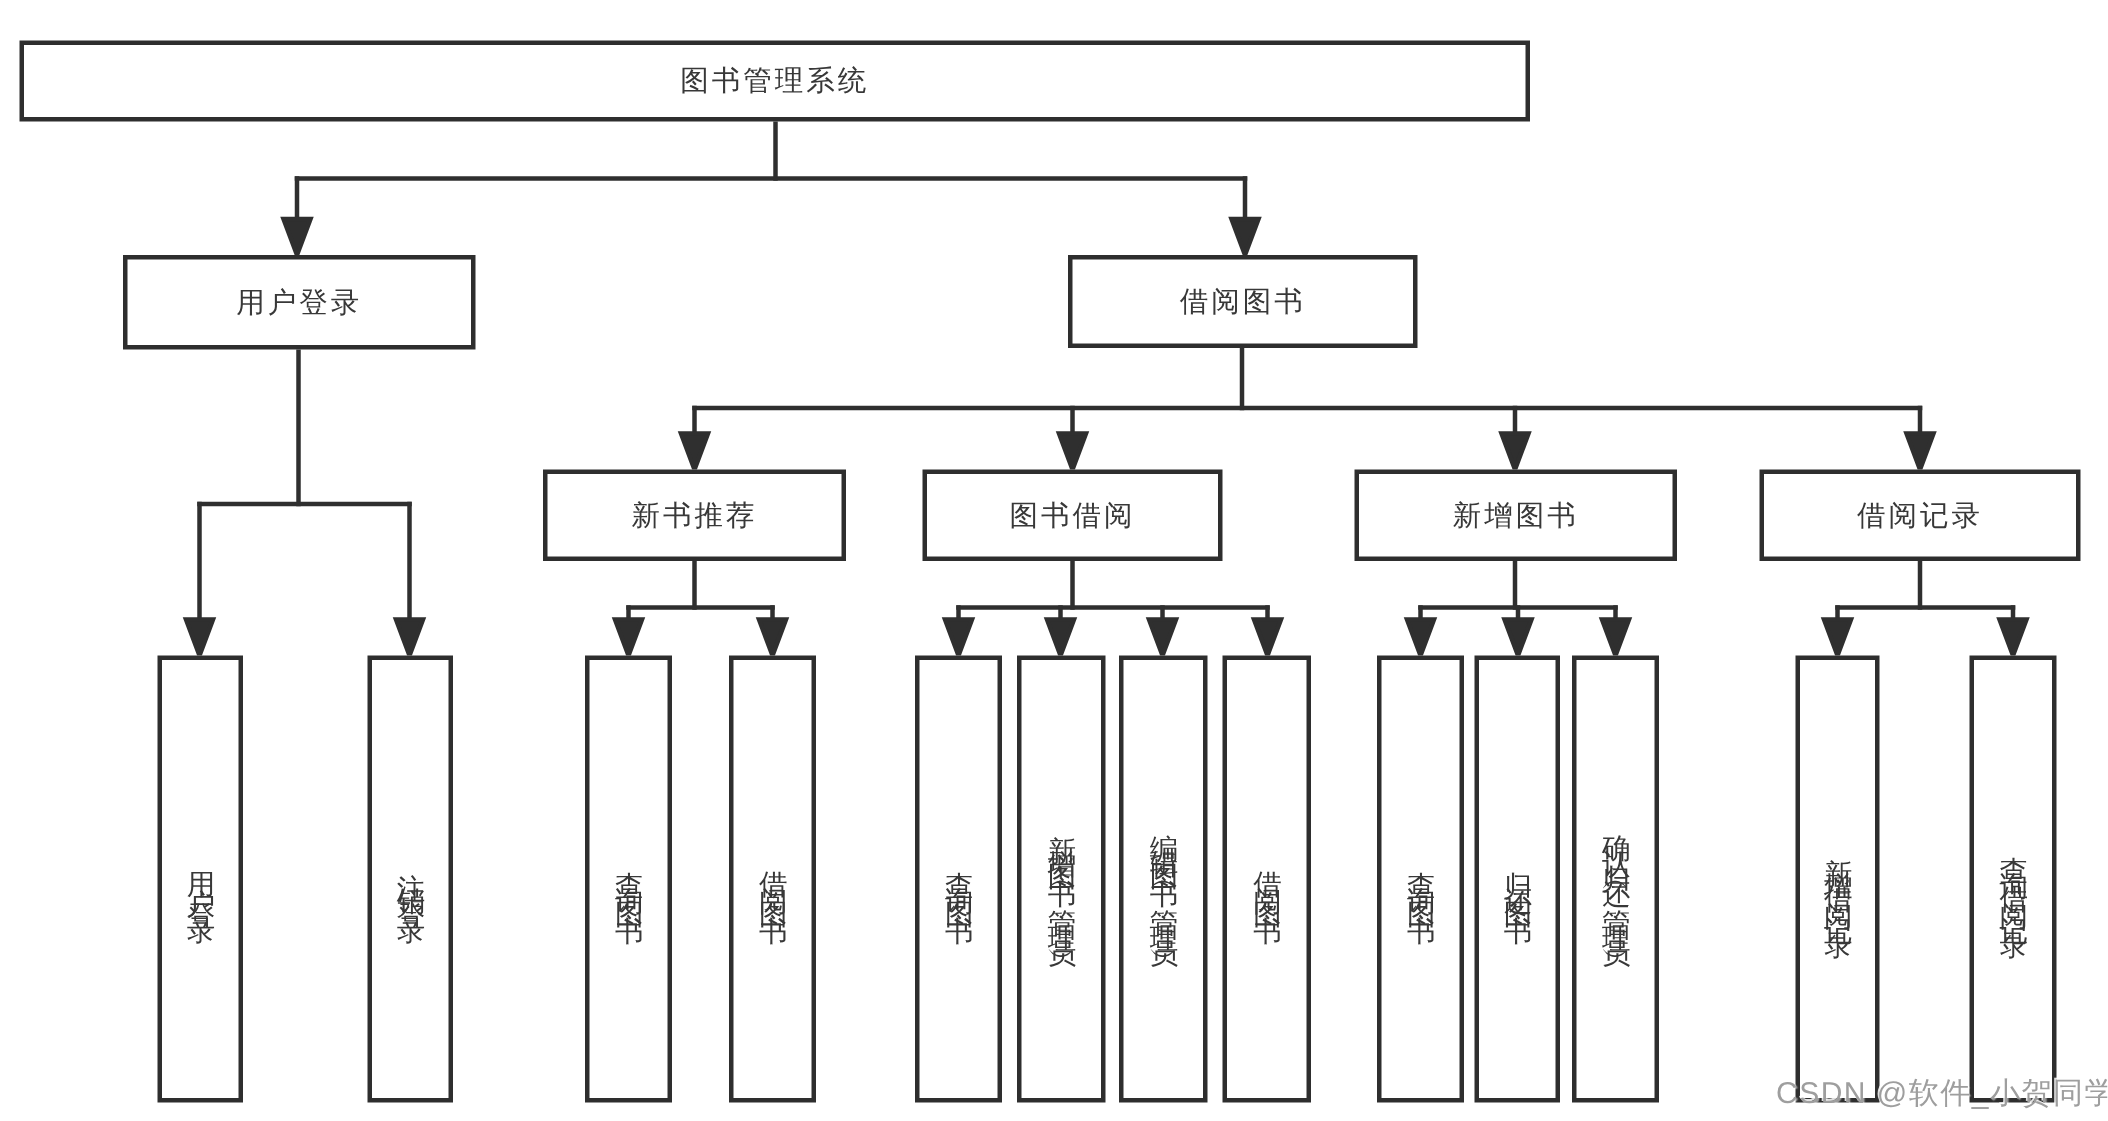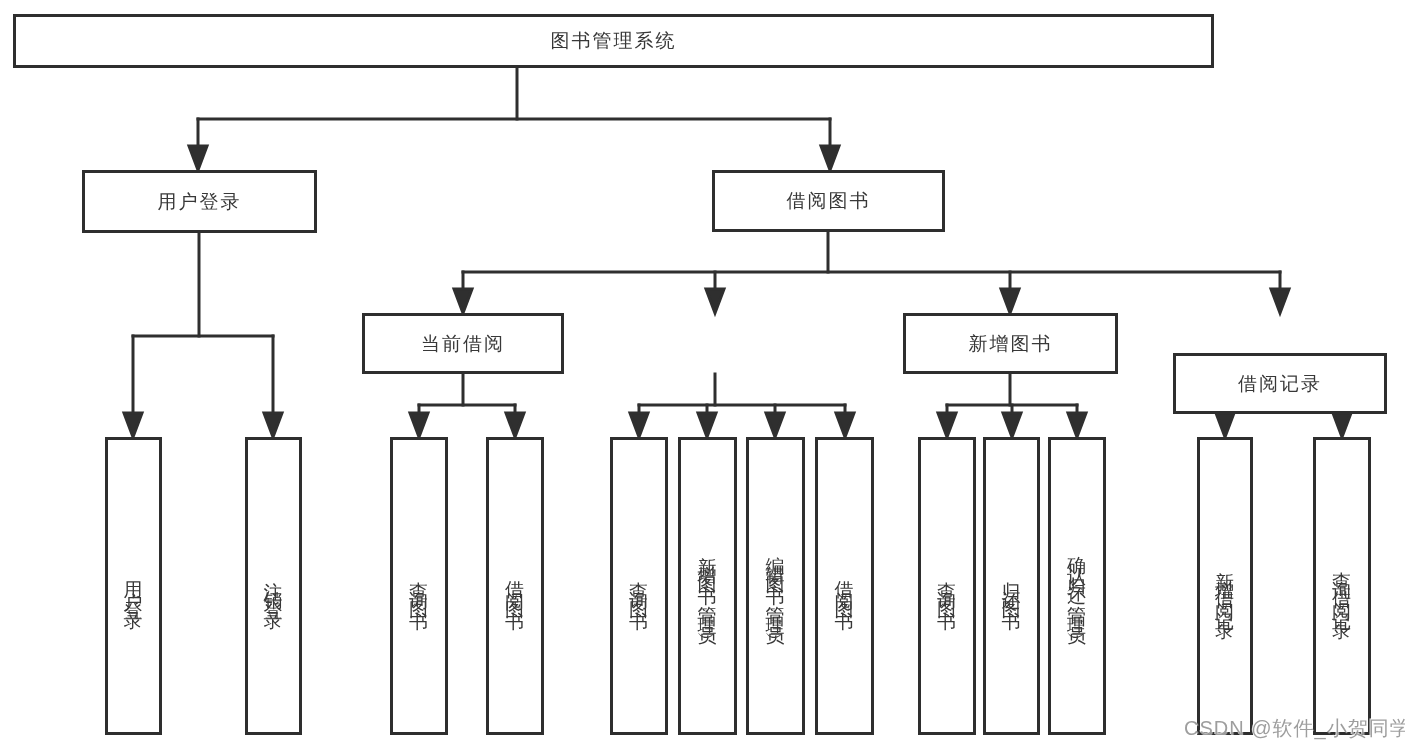--- a/index.html
+++ b/index.html
@@ -130,28 +130,29 @@
     <g>
       <line x1="1280" y1="374" x2="1280" y2="405"></line>
       <line x1="1225" y1="405" x2="1342" y2="405"></line>
       <line x1="1225" y1="405" x2="1225" y2="417"></line>
       <polygon points="1216,413 1234,413 1225,437"></polygon>
       <line x1="1342" y1="405" x2="1342" y2="417"></line>
       <polygon points="1333,413 1351,413 1342,437"></polygon>
     </g>
   </svg>
 
-  <div class="node hnode" style="left:13px; top:14px; width:1201px; height:54px;">图书管理系统</div>
+  <div class="node hnode" style="left:13px; top:27px; width:1007px; height:54px;">图书管理系统</div>
 
   <div class="node hnode" style="left:82px; top:170px; width:235px; height:63px;">用户登录</div>
   <div class="node hnode" style="left:712px; top:170px; width:233px; height:62px;">借阅图书</div>
 
-  <div class="node hnode" style="left:362px; top:313px; width:202px; height:61px;">当前借阅</div>
+  <div class="node hnode" style="left:362px; top:313px; width:202px; height:61px;">新书推荐</div>
+  <div class="node hnode" style="left:615px; top:313px; width:200px; height:61px;">图书借阅</div>
   <div class="node hnode" style="left:903px; top:313px; width:215px; height:61px;">新增图书</div>
-  <div class="node hnode" style="left:1173px; top:313px; width:214px; height:61px;margin-top:40px;">借阅记录</div>
+  <div class="node hnode" style="left:1173px; top:313px; width:214px; height:61px;">借阅记录</div>
 
   <div class="node vnode" style="left:105px; top:437px; width:57px; height:298px;">用户登录</div>
   <div class="node vnode" style="left:245px; top:437px; width:57px; height:298px;">注销登录</div>
 
   <div class="node vnode" style="left:390px; top:437px; width:58px; height:298px;">查询图书</div>
   <div class="node vnode" style="left:486px; top:437px; width:58px; height:298px;">借阅图书</div>
 
   <div class="node vnode" style="left:610px; top:437px; width:58px; height:298px;">查询图书</div>
   <div class="node vnode" style="left:678px; top:437px; width:59px; height:298px;">新增图书（管理员）</div>
   <div class="node vnode" style="left:746px; top:437px; width:59px; height:298px;">编辑图书（管理员）</div>

